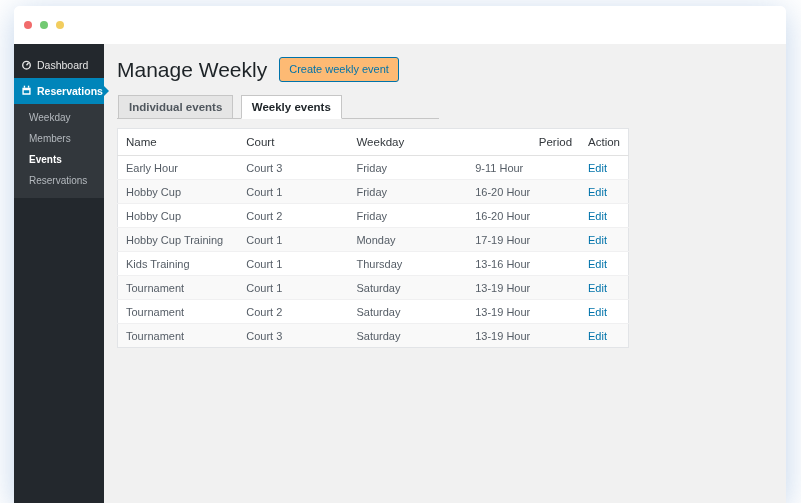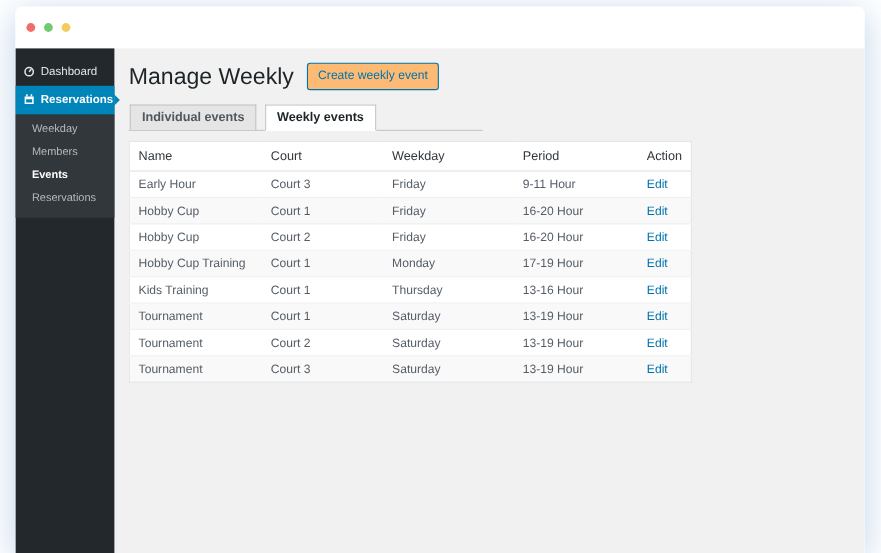--- a/index.html
+++ b/index.html
@@ -151,21 +151,21 @@
     padding: 5.5px 8px;
     border-bottom: 1px solid #f0f0f1;
     color: #555d66;
   }
   .events-table tbody tr:nth-child(even) { background: #f9f9f9; }
   .events-table tbody tr:last-child td { border-bottom: none; }
   .events-table a { color: #0073aa; text-decoration: none; cursor: pointer; }
   .events-table th:nth-child(1) { width: 131px; }
   .events-table th:nth-child(2) { width: 125px; }
   .events-table th:nth-child(3) { width: 131px; }
-  .events-table th:nth-child(4) { width: 127px; }
+  .events-table th:nth-child(4) { width: 127px; text-align: right; }
 </style>
 </head>
 <body>
 
 <div class="mockup">
 
   <div class="chrome">
     <span class="dot" style="background: rgb(241, 107, 107);"></span>
     <span class="dot" style="background: rgb(113, 201, 113);"></span>
     <span class="dot" style="background: rgb(242, 205, 94);"></span>

